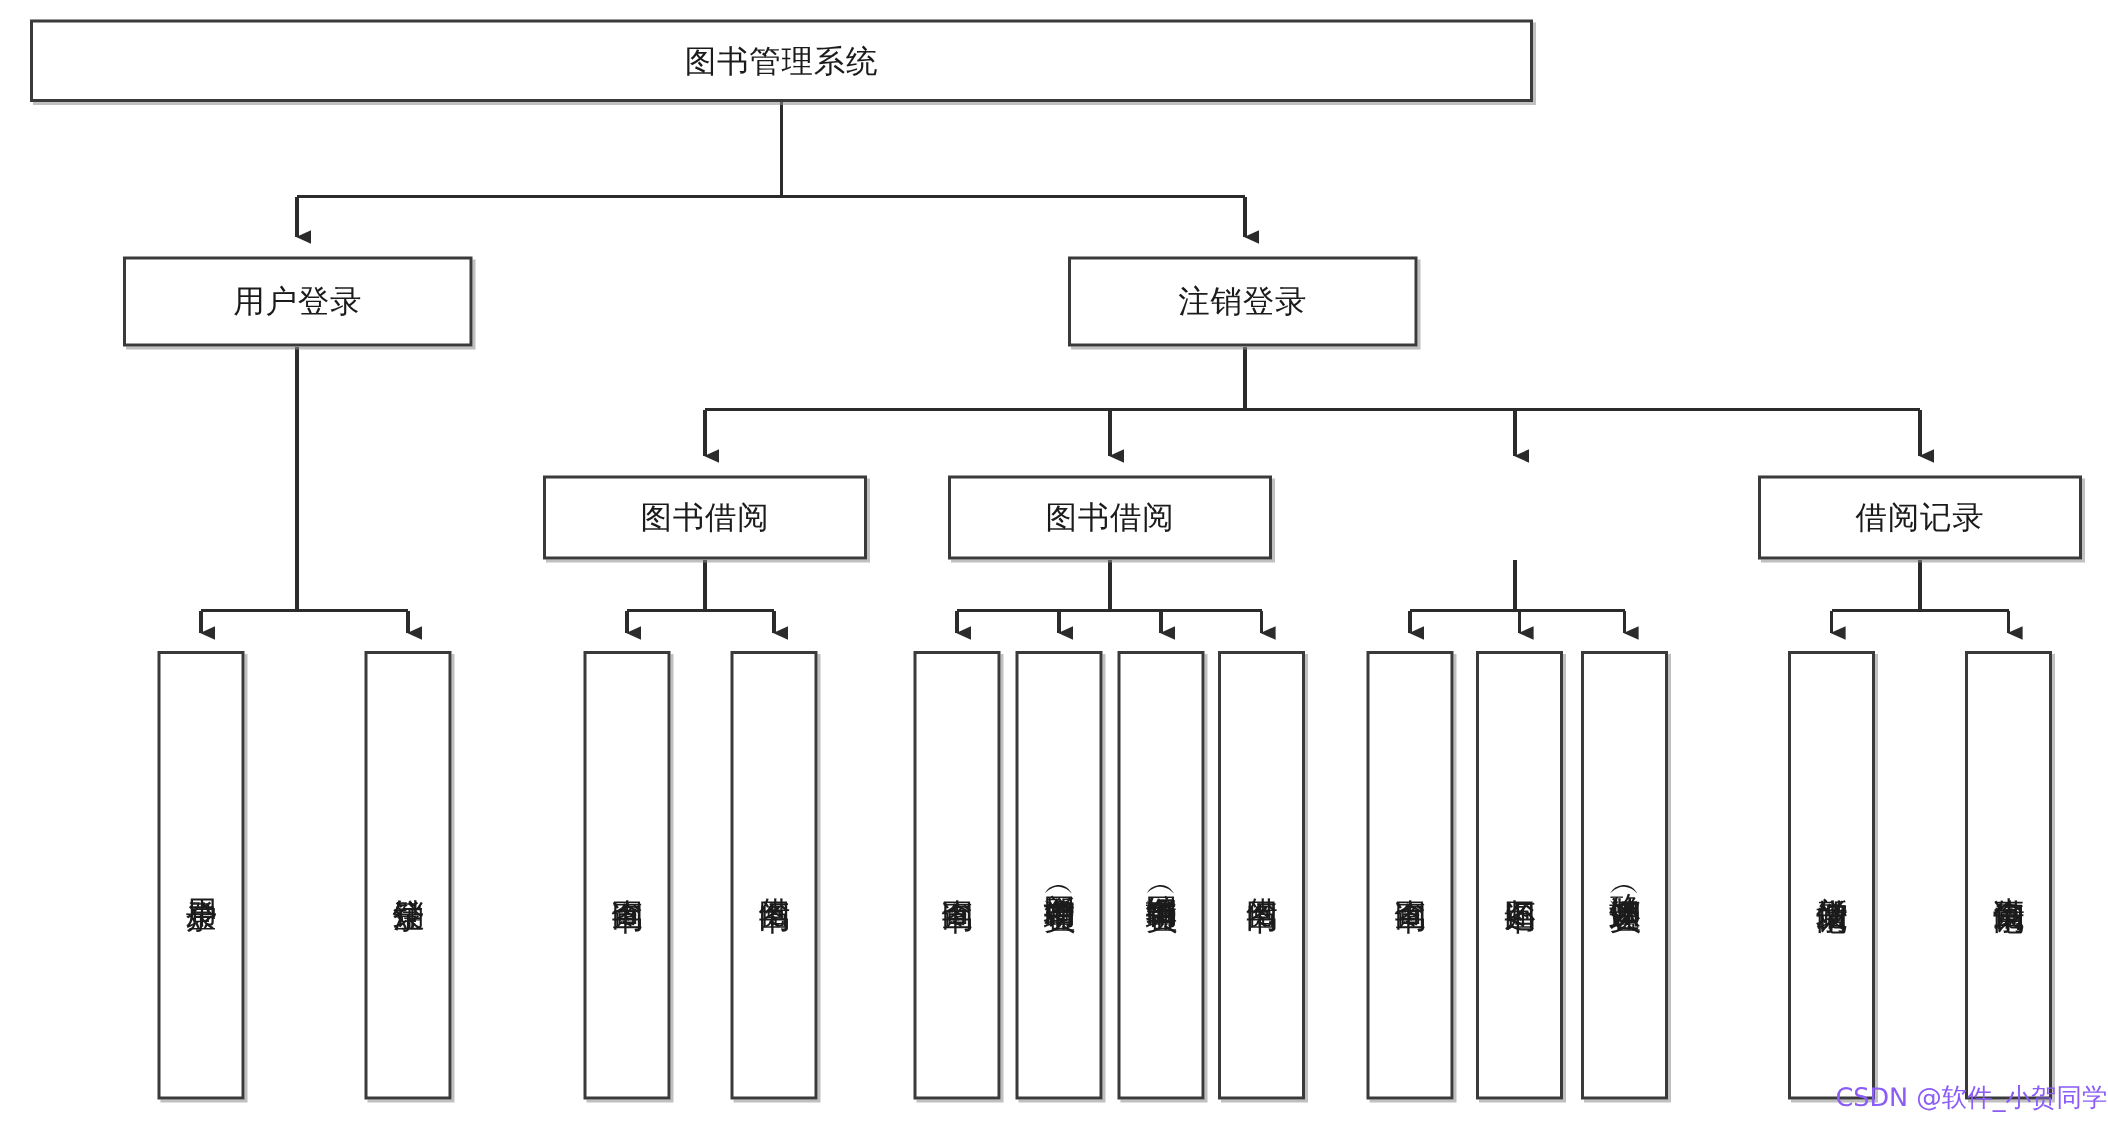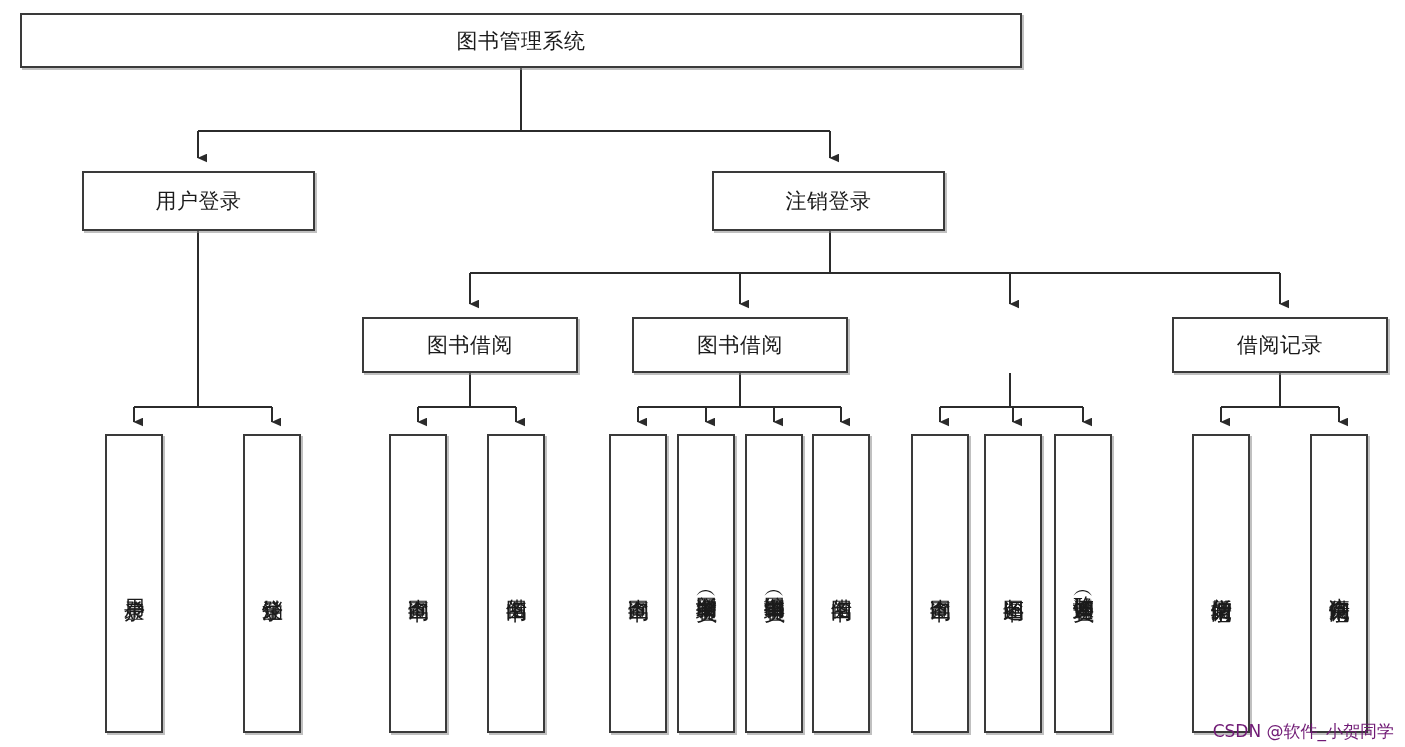--- a/index.html
+++ b/index.html
@@ -53,24 +53,24 @@
     color: #1b1b1b;
     font-size: 21px;
     writing-mode: vertical-rl;
     text-orientation: upright;
     line-height: 1.18;
     letter-spacing: 1px;
     white-space: nowrap;
   }
   .watermark {
     position: absolute;
-    right: 11px;
+    right: 0;
     bottom: 4px;
     font-size: 17px;
-    color: #701a75;
+    color: #8b5cf6;
     white-space: nowrap;
     pointer-events: none;
   }
 </style>
 </head>
 <body>
 
 <div id="diagram-root">
 
   <svg class="diagram-canvas" viewBox="0 0 1405 747">

